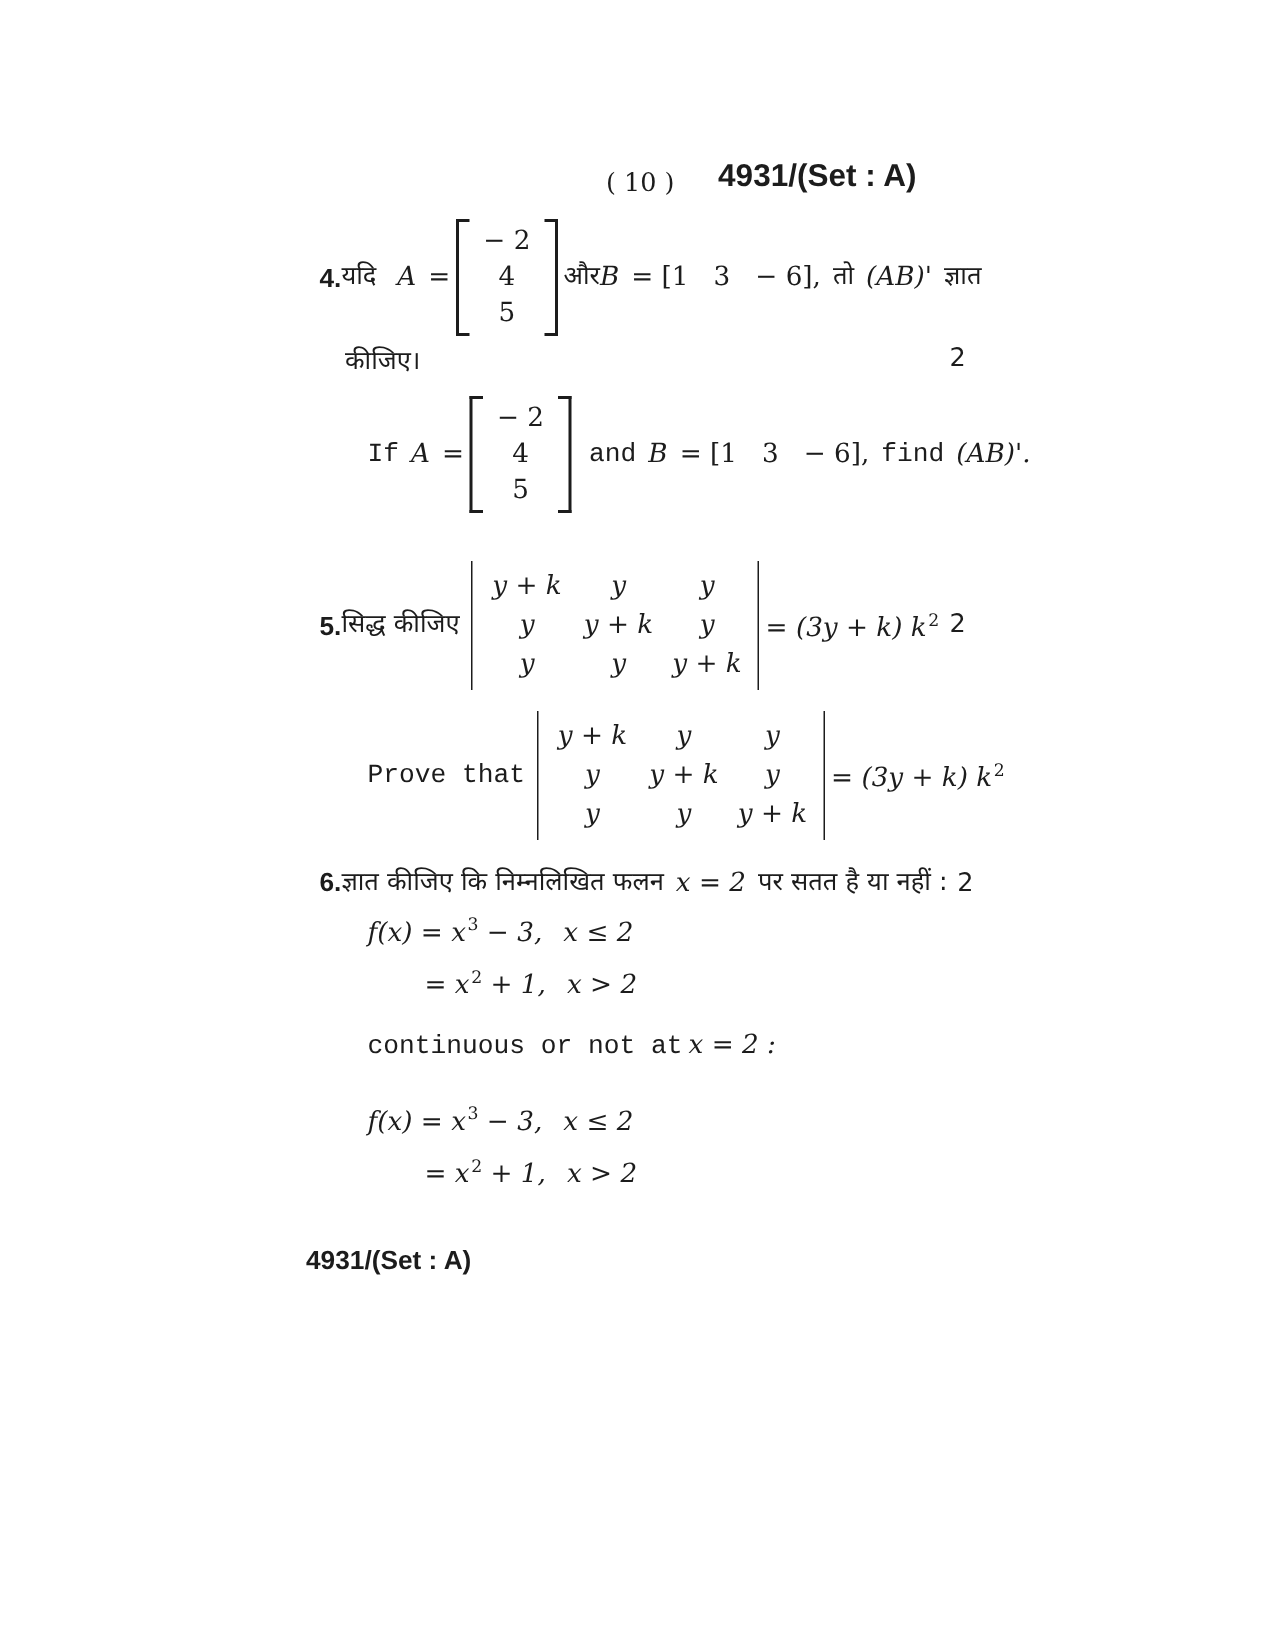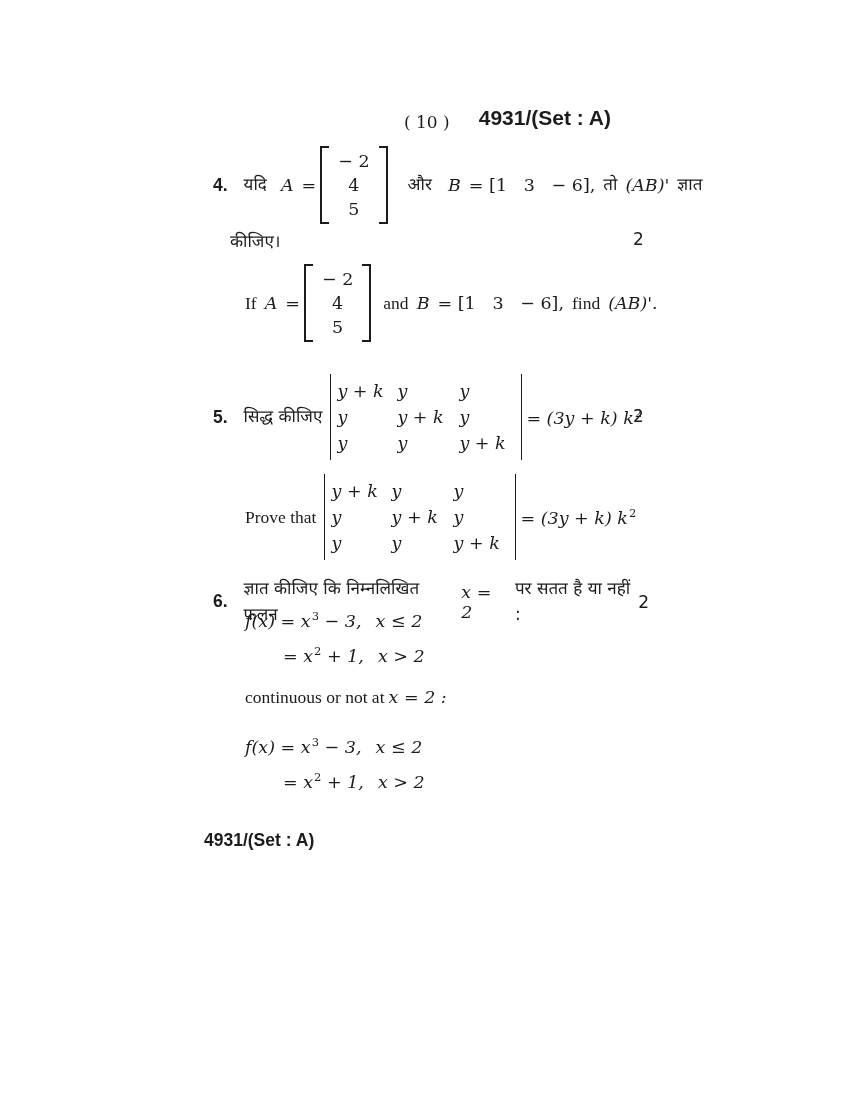--- a/index.html
+++ b/index.html
@@ -3,21 +3,21 @@
 <meta charset="utf-8">
 <style>
   html,body { margin:0; padding:0; background:#ffffff; }
   .page {
     position:relative; width:814px; height:1100px; background:#ffffff;
     color:#1c1c1c; overflow:hidden;
   }
   .abs { position:absolute; }
   
   .hi   { font-family:"DejaVu Sans", sans-serif; font-size:17px; line-height:1.5; }
-  .en   { font-family:Liberation Serif, serif; font-size:17.5px; }
+  .en   { font-family:Liberation Mono, monospace; font-size:17.5px; }
   .mit  { font-family:"DejaVu Serif", serif; font-style:italic; font-size:17.5px; }
   .mup  { font-family:"DejaVu Serif", serif; font-size:17.5px; }
   .qnum { font-family:"Liberation Sans", sans-serif; font-weight:700; font-size:17.5px; }
   .marks{ font-family:"DejaVu Sans", sans-serif; font-size:17px; }
   .pre  { white-space:pre; }
   .pageno { font-family:"DejaVu Serif", serif; font-size:17px; white-space:pre; }
   .code { font-family:"Liberation Sans", sans-serif; font-weight:700; font-size:21px;text-align:center; }
   sup.msup { font-family:"DejaVu Serif", serif; font-size:11.5px; font-style:normal;
              vertical-align:7px; margin-left:1px; }
   
@@ -25,23 +25,23 @@
   
   .matrix { display:inline-flex; align-items:stretch; margin:0 4px; }
   .br-l { width:7px; border-left:2px solid #1c1c1c; border-top:2px solid #1c1c1c; border-bottom:2px solid #1c1c1c; }
   .br-r { width:7px; border-right:2px solid #1c1c1c; border-top:2px solid #1c1c1c; border-bottom:2px solid #1c1c1c; }
   .mcol { display:flex; flex-direction:column; justify-content:center; padding:3px 9px; }
   .mcol div { line-height:24px; text-align:center; font-family:"DejaVu Serif", serif; font-size:17.5px; }
   
   .det { display:inline-flex; align-items:stretch; margin:0 4px; }
   .det-bar { width:0; border-left:1.7px solid #1c1c1c; }
   .det-grid { display:grid; grid-template-columns:60px 62px 56px; padding:4px 6px; }
-  .det-grid span { line-height:26px; text-align:left;
+  .det-grid span { line-height:26px; text-align:center;
                    font-family:"DejaVu Serif", serif; font-style:italic; font-size:17.5px; }
-  .gap8 { margin-left:8px; } .gap12 { margin-left:16px; } .gap14 { margin-left:14px; }
+  .gap8 { margin-left:8px; } .gap12 { margin-left:0; } .gap14 { margin-left:14px; }
   .justify-last { text-align:justify; text-align-last:justify; }
 </style>
 </head>
 <body>
 
 <div class="page">
 
   <div class="abs pageno" style="left:404px; top:112px;">( 10 )</div>
   <div class="abs code" style="right:203px; top:106px;">4931/(Set : A)</div>
 

